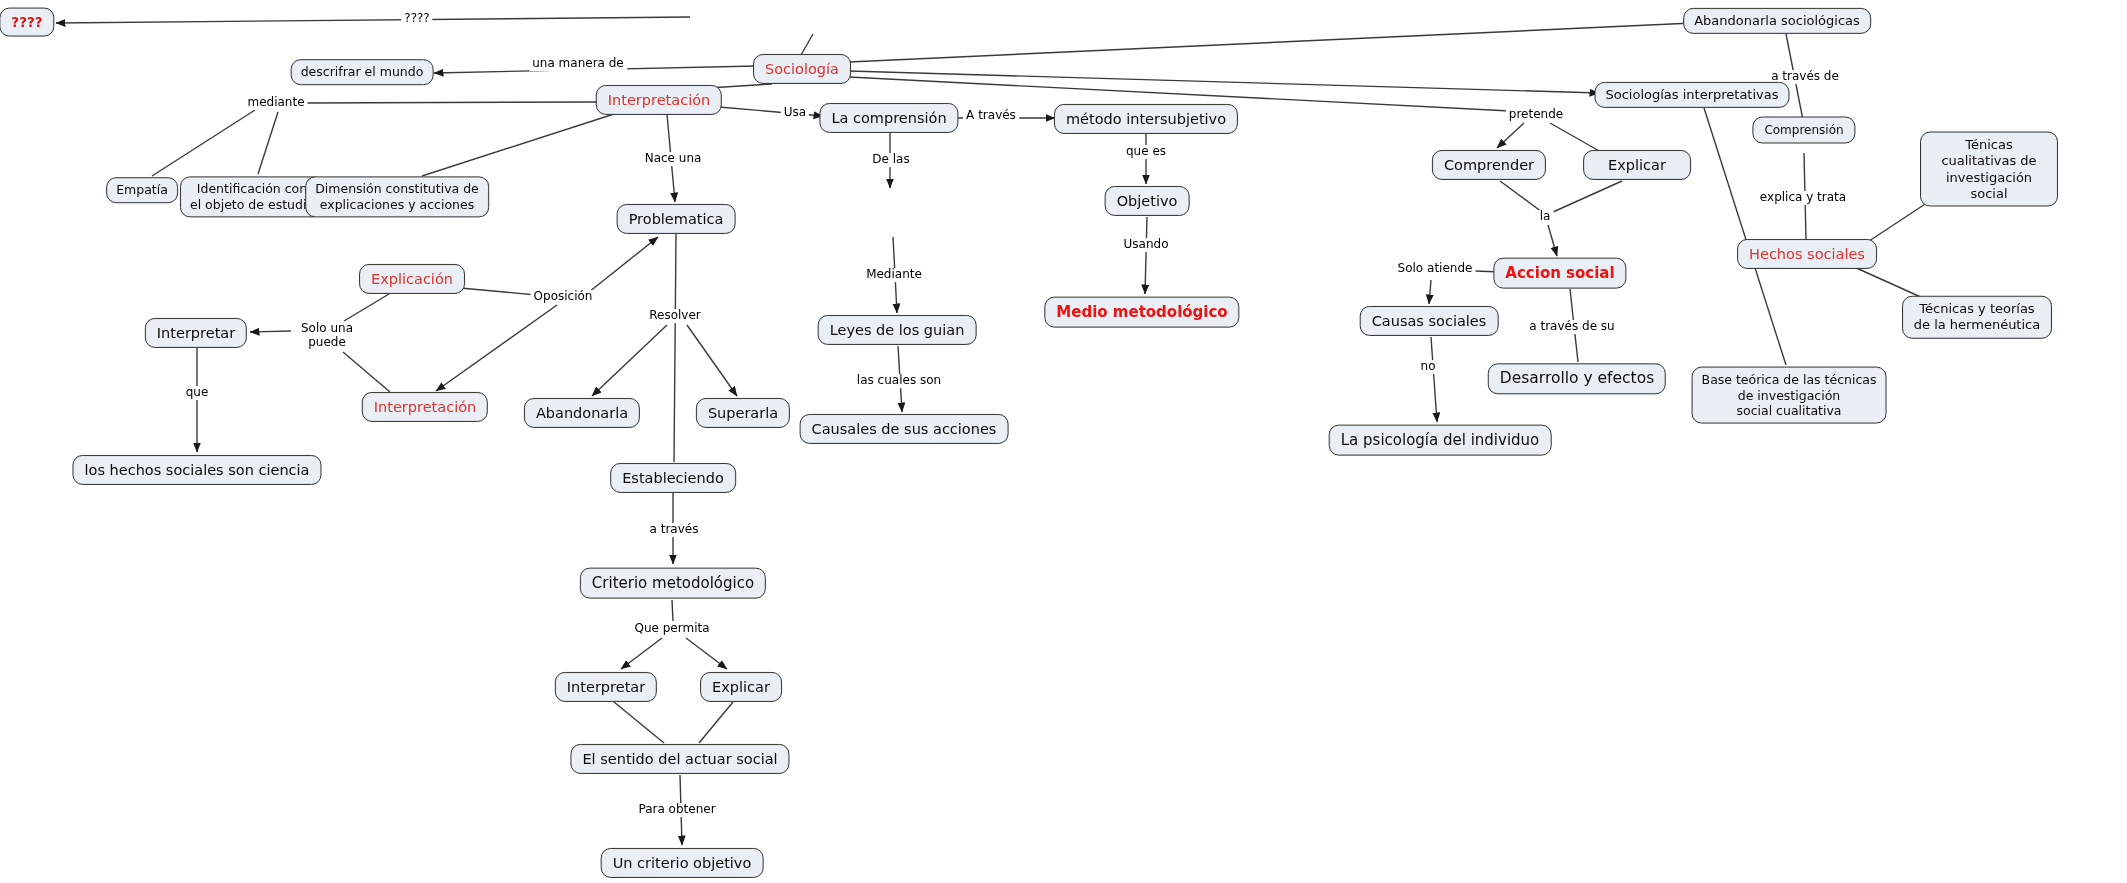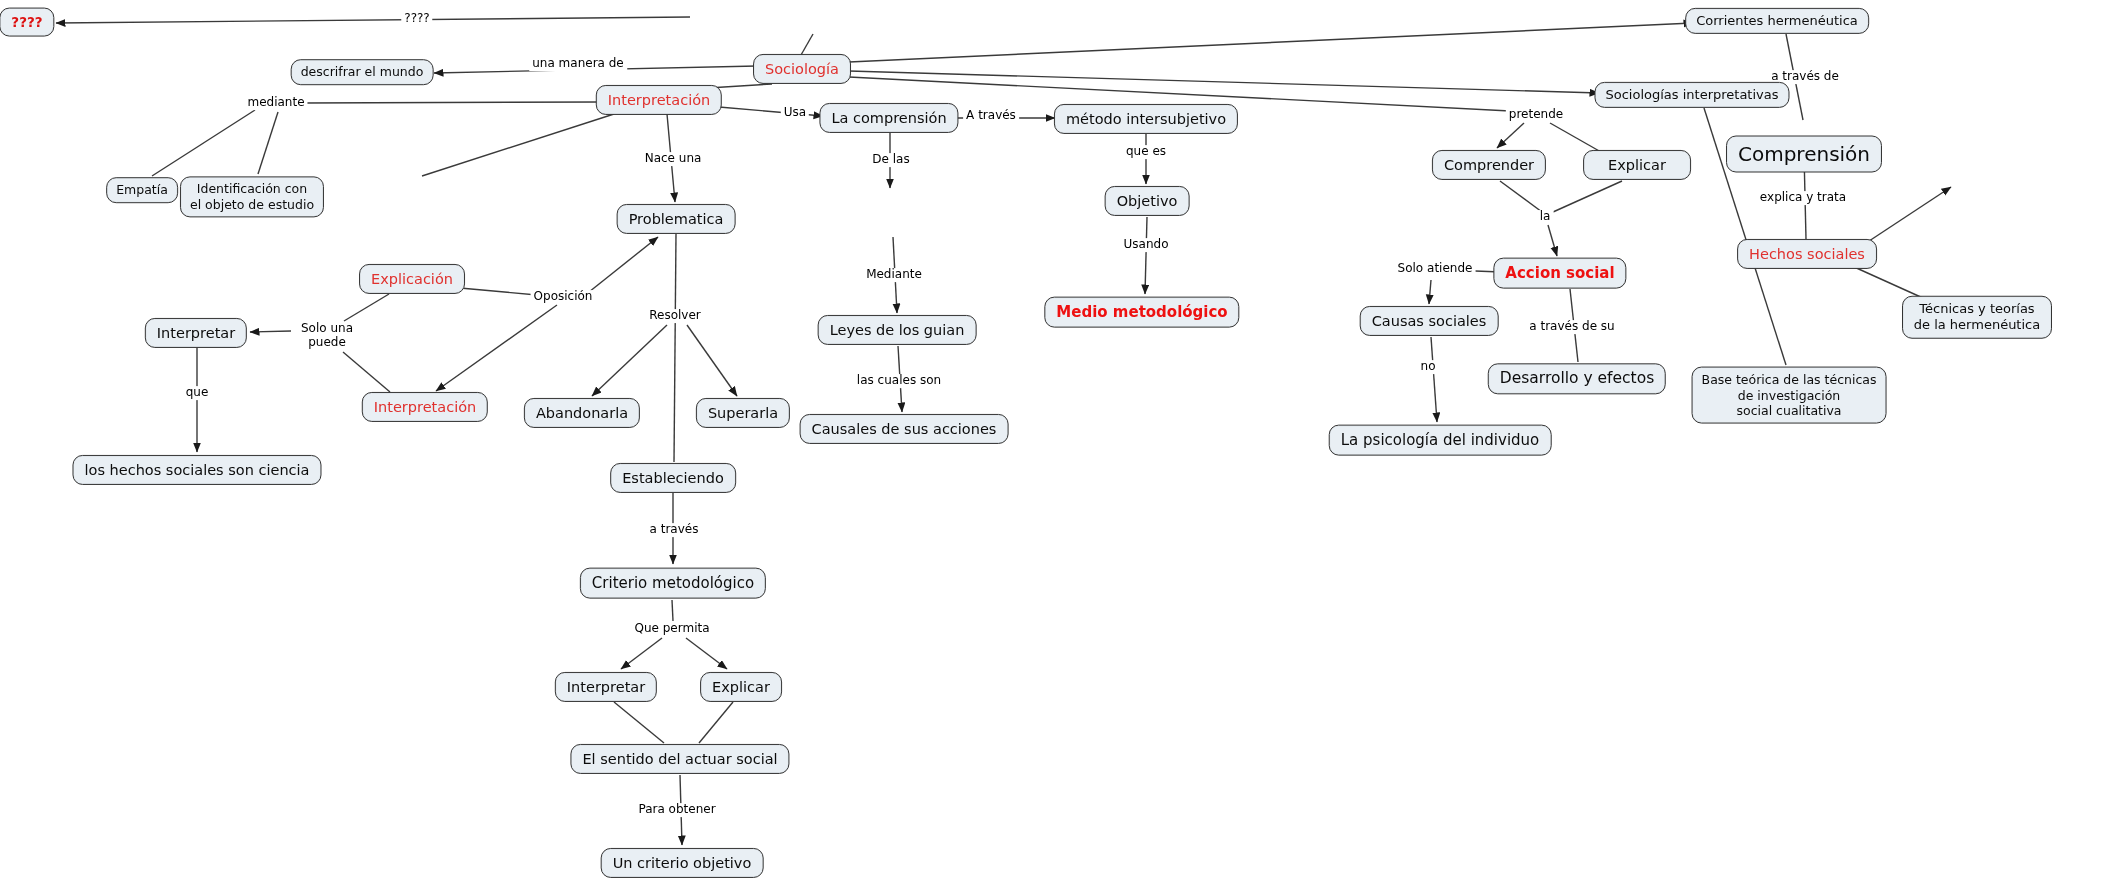--- a/index.html
+++ b/index.html
@@ -204,33 +204,36 @@
   <div class="edge-label" style="left:675px;top:316px">Resolver</div>
   <div class="edge-label" style="left:1572px;top:327px">a través de su</div>
   <div class="edge-label" style="left:1428px;top:367px">no</div>
   <div class="edge-label" style="left:197px;top:393px">que</div>
   <div class="edge-label" style="left:899px;top:381px">las cuales son</div>
   <div class="edge-label" style="left:674px;top:530px">a través</div>
   <div class="edge-label" style="left:672px;top:629px">Que permita</div>
   <div class="edge-label" style="left:677px;top:810px">Para obtener</div>
 
   <div class="node qmark" style="left:27px;top:22px">????</div>
-  <div class="node md" style="left:1777px;top:21px">Corrientes hermenéutica</div>
+  <div class="node md" style="left:1777px;top:21px">Abandonarla sociológicas</div>
   <div class="node sm" style="left:362px;top:72px">descrifrar el mundo</div>
   <div class="node red" style="left:802px;top:69px">Sociología</div>
   <div class="node red" style="left:659px;top:100px">Interpretación</div>
   <div class="node md" style="left:1692px;top:95px">Sociologías interpretativas</div>
-  <div class="node" style="left:1804px;top:154px;font-size:20px">Comprensión</div>
+  <div class="node" style="left:1804px;top:130px;font-size:12px">Comprensión</div>
+  <div class="node md" style="left:1989px;top:169px">Ténicas cualitativas de investigación social</div>
   <div class="node" style="left:889px;top:118px">La comprensión</div>
   <div class="node" style="left:1146px;top:119px">método intersubjetivo</div>
   <div class="node" style="left:1489px;top:165px">Comprender</div>
   <div class="node" style="left:1637px;top:165px;padding:5px 24px">Explicar</div>
   <div class="node sm" style="left:142px;top:190px">Empatía</div>
   <div class="node sm" style="left:252px;top:197px">Identificación con
 el objeto de estudio</div>
+  <div class="node sm" style="left:397px;top:197px">Dimensión constitutiva de
+explicaciones y acciones</div>
   <div class="node" style="left:676px;top:219px">Problematica</div>
   <div class="node" style="left:1147px;top:201px">Objetivo</div>
   <div class="node redbold" style="left:1560px;top:273px">Accion social</div>
   <div class="node red" style="left:1807px;top:254px">Hechos sociales</div>
   <div class="node red" style="left:412px;top:279px">Explicación</div>
   <div class="node" style="left:196px;top:333px">Interpretar</div>
   <div class="node red" style="left:425px;top:407px">Interpretación</div>
   <div class="node" style="left:582px;top:413px">Abandonarla</div>
   <div class="node" style="left:743px;top:413px">Superarla</div>
   <div class="node" style="left:897px;top:330px">Leyes de los guian</div>

